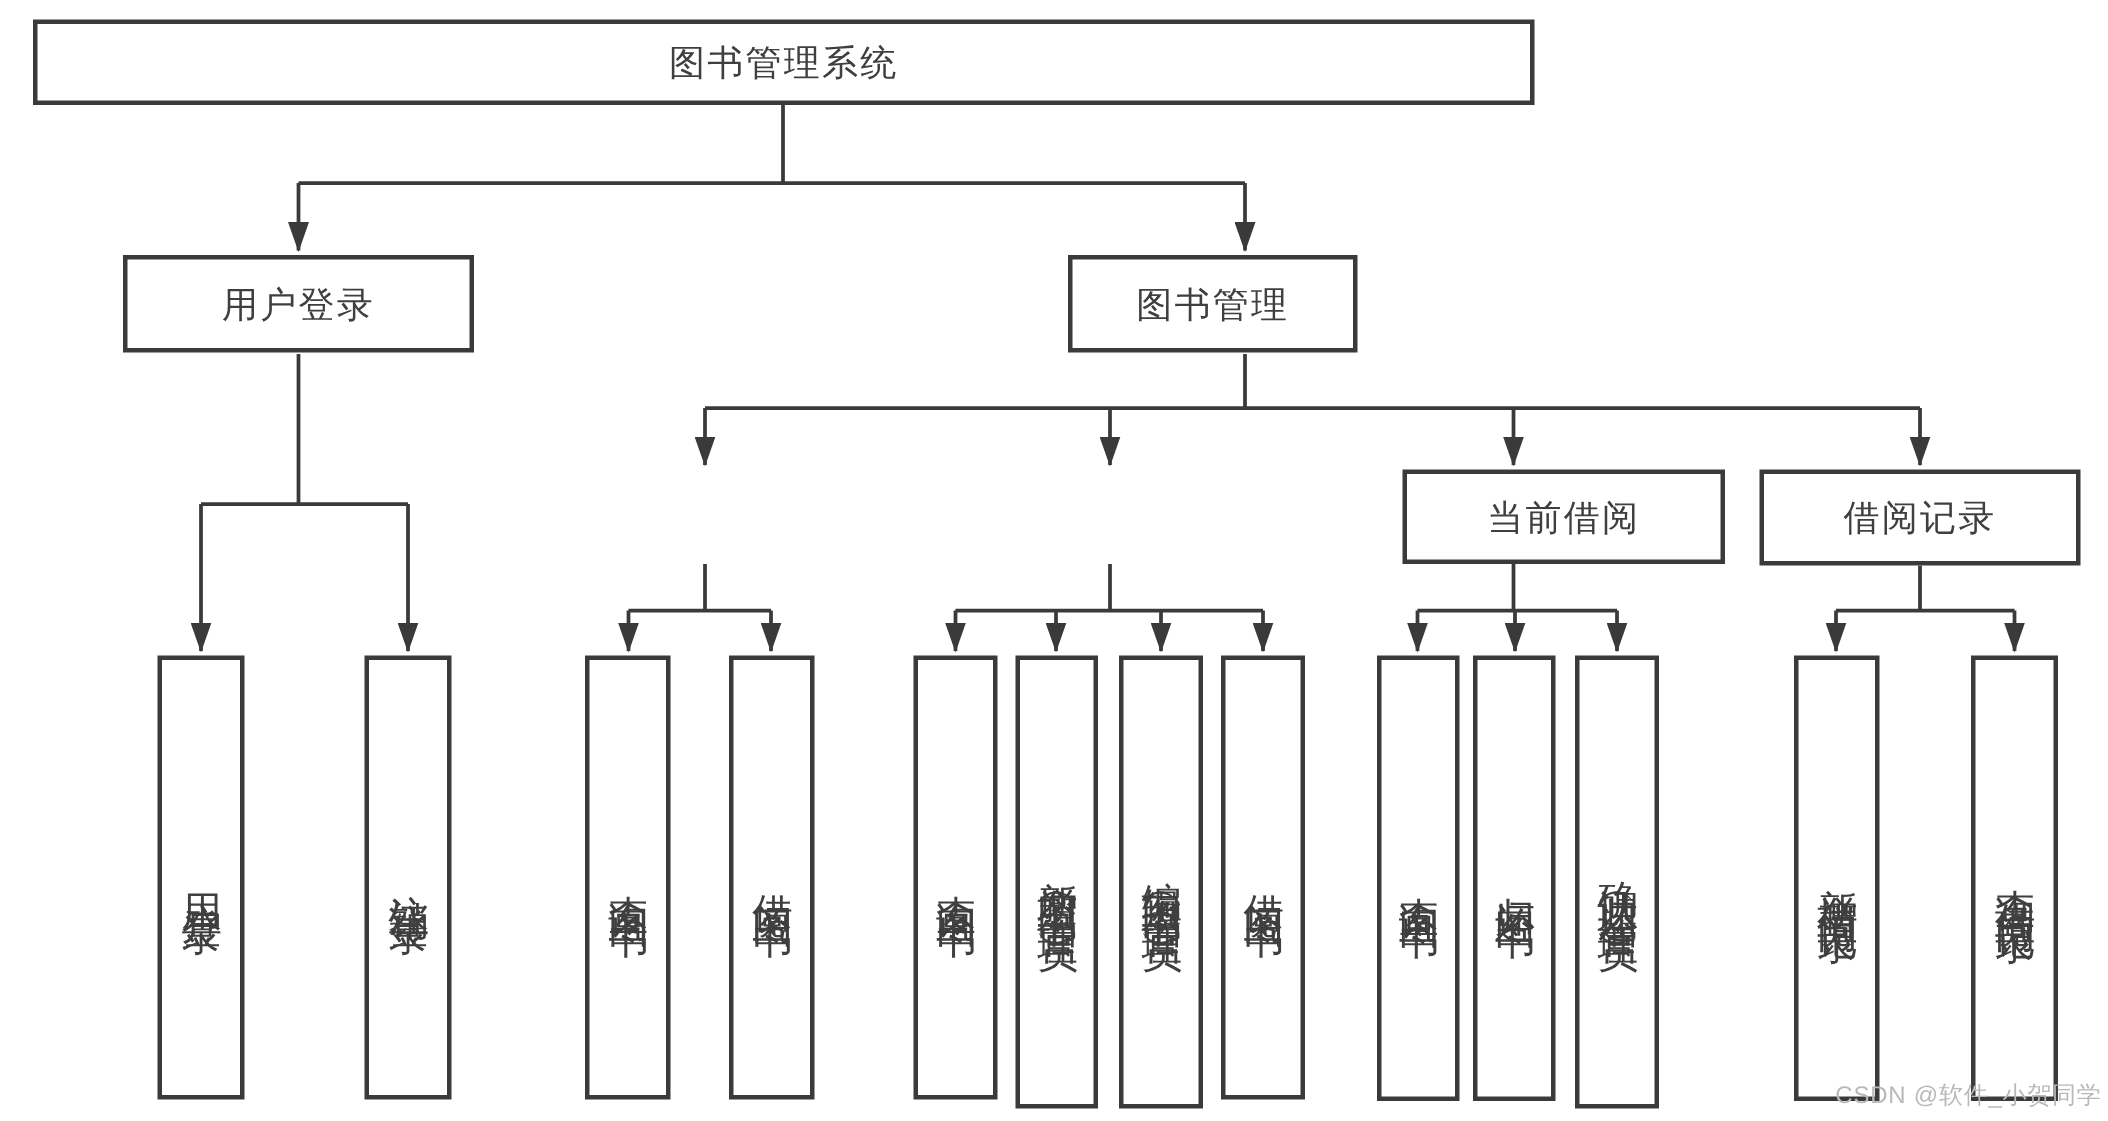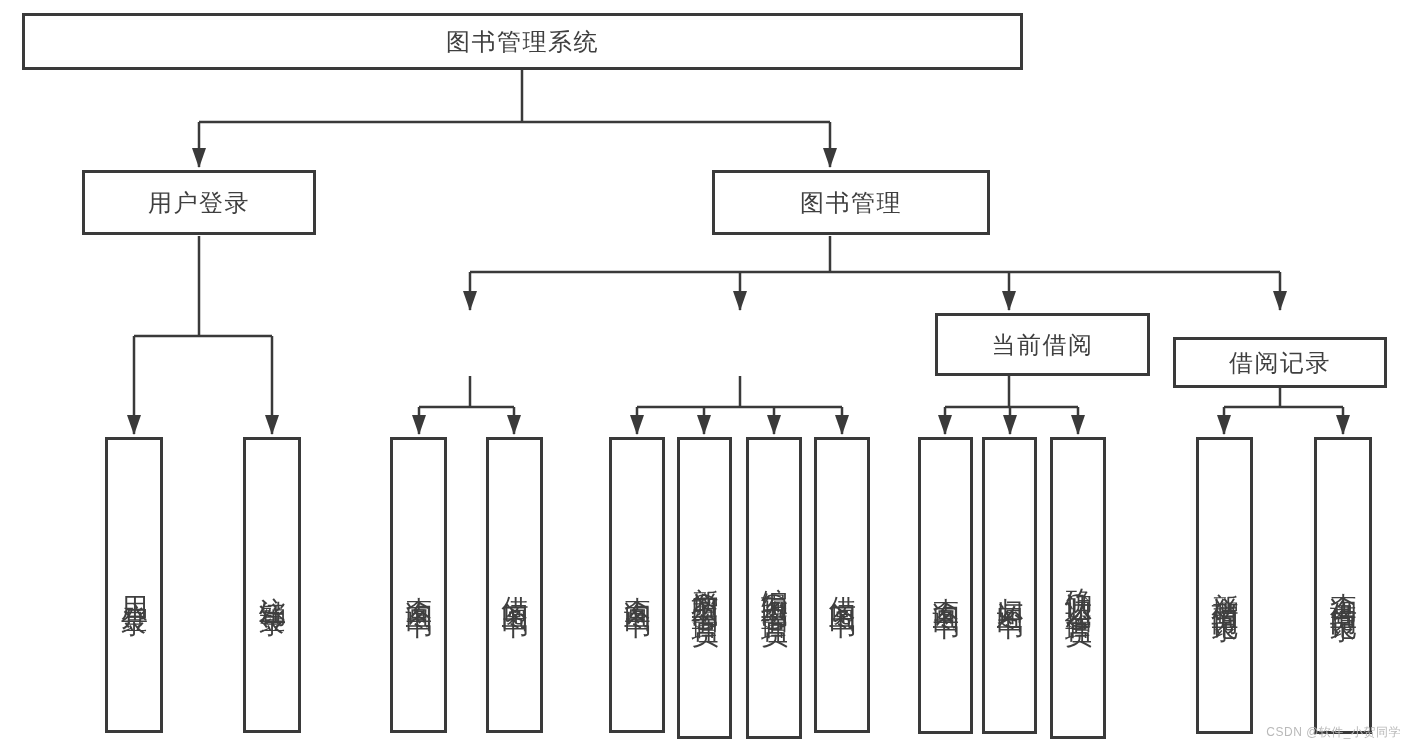--- a/index.html
+++ b/index.html
@@ -16,21 +16,21 @@
     white-space:nowrap;
   }
   .hnode { font-size:24px; letter-spacing:1.5px; }
   .leaf  { font-size:27px; }
   .leaf .vtext {
     writing-mode:vertical-rl; text-orientation:mixed;
     letter-spacing:5px; line-height:1;
   }
   .watermark {
     position:absolute; right:4px; bottom:6px;
-    font-size:12px; letter-spacing:0.5px; color:#b9b9b9;
+    font-size:16px; letter-spacing:0.5px; color:#b9b9b9;
   }
 </style>
 </head>
 <body>
 
 <div class="canvas">
 
   <svg class="wires" viewBox="0 0 1405 747" xmlns="http://www.w3.org/2000/svg">
     <defs>
       <marker id="arrow" viewBox="0 -7 20 14" refX="19" refY="0" markerWidth="20" markerHeight="14" markerUnits="userSpaceOnUse" orient="auto">
@@ -93,28 +93,28 @@
     </g>
   </svg>
 
   <div class="node hnode" style="left:22px; top:13px; width:1001px; height:57px;">
     <span>图书管理系统</span>
   </div>
 
   <div class="node hnode" style="left:82px; top:170px; width:234px; height:65px;">
     <span>用户登录</span>
   </div>
-  <div class="node hnode" style="left:712px; top:170px; width:278px; height:65px;align-items:center;">
+  <div class="node hnode" style="left:712px; top:170px; width:193px; height:65px;align-items:center;">
     <span>图书管理</span>
   </div>
 
   <div class="node hnode" style="left:903px; top:313px; width:215px; height:63px;margin-left:32px;">
     <span>当前借阅</span>
   </div>
-  <div class="node hnode" style="left:1173px; top:313px; width:214px; height:51px;margin-top:24px;">
+  <div class="node hnode" style="left:1173px; top:313px; width:214px; height:64px;">
     <span>借阅记录</span>
   </div>
 
   <div class="node leaf" style="left:105px; top:437px; width:58px; height:296px;">
     <span class="vtext">用户登录</span>
   </div>
   <div class="node leaf" style="left:243px; top:437px; width:58px; height:296px;">
     <span class="vtext">注销登录</span>
   </div>
 

